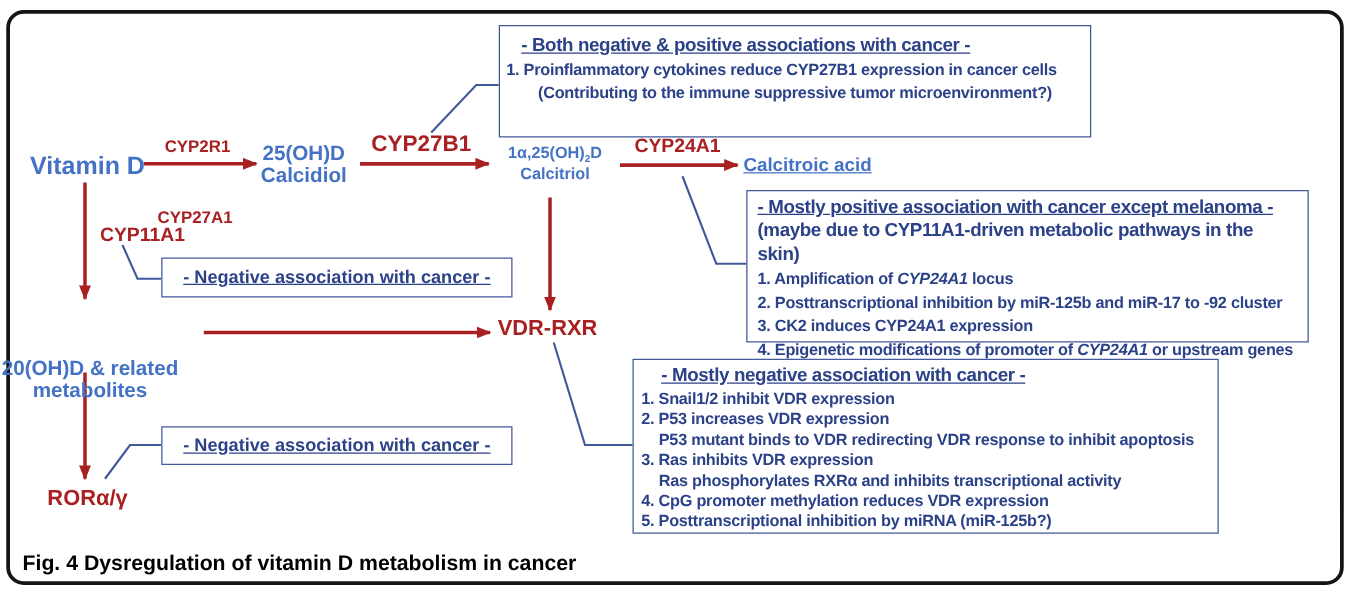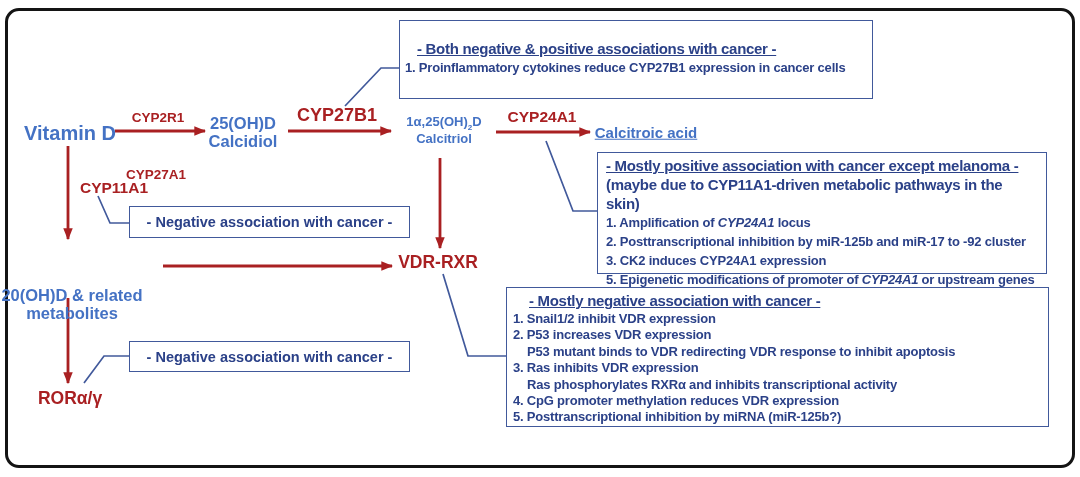--- a/index.html
+++ b/index.html
@@ -19,32 +19,32 @@
   .blue{color:#4472c4;}
   .red{color:#a92022;}
   .box{
     position:absolute;border:1.6px solid #41599b;background:#ffffff;
     color:#2b4188;font-weight:bold;box-sizing:border-box;
   }
   .hdr{font-size:15px;letter-spacing:-0.3px;line-height:19px;}
   .hdr-u{text-decoration:underline;}
   .bi{font-size:13px;letter-spacing:-0.2px;line-height:18px;white-space:nowrap;}
   .it{font-style:italic;}
-  #top-box{left:399px;top:20px;width:474px;height:79px;padding:18px 5px;}
+  #top-box{left:399px;top:20px;width:474px;height:90px;padding:6px 5px;}
   #top-box .hdr{padding-left:12px;margin-bottom:1px;}
   #top-box .center{text-align:center;}
   #mid-box{left:597px;top:152px;width:450px;height:122px;padding:3px 8px;}
   #mid-box .bi{line-height:19px;}
-  #bottom-box{left:506px;top:287px;width:543px;height:140px;padding:3px 6px;}
+  #bottom-box{left:506px;top:287px;width:469px;height:140px;padding:3px 6px;}
   #bottom-box .hdr{padding-left:16px;margin-bottom:1px;}
   #bottom-box .bi{line-height:16.4px;}
   #bottom-box .cont{padding-left:14px;}
   #neg-box-1{left:129px;top:206px;width:281px;height:32px;display:flex;align-items:center;justify-content:center;}
   #neg-box-2{left:129px;top:341px;width:281px;height:31px;display:flex;align-items:center;justify-content:center;}
-  .neg-label{font-size:14.5px;white-space:nowrap;}
+  .neg-label{font-size:14.5px;text-decoration:underline;white-space:nowrap;}
   .caption{
     position:absolute;left:18px;top:451px;transform:translateY(-50%);
     color:#000;font-weight:bold;font-size:17px;white-space:nowrap;
   }
   sub{font-size:0.62em;}
 </style>
 </head>
 <body>
 
 <div class="stage">
@@ -91,44 +91,46 @@
   <div class="lbl blue" style="left:72px;top:268px;font-size:16.5px;margin-top:36px;">
     <div>20(OH)D &amp; related</div>
     <div>metabolites</div>
   </div>
   <div class="lbl red" style="left:438px;top:263px;font-size:17.5px;">VDR-RXR</div>
   <div class="lbl red" style="left:70px;top:399px;font-size:17.5px;">RORα/γ</div>
 
   <div class="box" id="top-box">
     <div class="hdr hdr-u">- Both negative &amp; positive associations with cancer -</div>
     <div class="bi">1. Proinflammatory cytokines reduce CYP27B1 expression in cancer cells</div>
+    <div class="bi center">(Contributing to the immune suppressive tumor microenvironment?)</div>
   </div>
 
   <div class="box" id="neg-box-1">
     <span class="neg-label">- Negative association with cancer -</span>
   </div>
 
   <div class="box" id="mid-box">
     <div class="hdr hdr-u">- Mostly positive association with cancer except melanoma -</div>
     <div class="hdr">(maybe due to CYP11A1-driven metabolic pathways in the skin)</div>
     <div class="bi"><span>1. Amplification of </span><span class="it">CYP24A1</span><span> locus</span></div>
     <div class="bi">2. Posttranscriptional inhibition by miR-125b and miR-17 to -92 cluster</div>
     <div class="bi">3. CK2 induces CYP24A1 expression</div>
-    <div class="bi"><span>5. Epigenetic modifications of promoter of </span><span class="it">CYP24A1</span><span> or upstream genes</span></div>
+    <div class="bi"><span>4. Epigenetic modifications of promoter of </span><span class="it">CYP24A1</span><span> or upstream genes</span></div>
   </div>
 
   <div class="box" id="bottom-box">
     <div class="hdr hdr-u">- Mostly negative association with cancer -</div>
     <div class="bi">1. Snail1/2 inhibit VDR expression</div>
     <div class="bi">2. P53 increases VDR expression</div>
     <div class="bi cont">P53 mutant binds to VDR redirecting VDR response to inhibit apoptosis</div>
     <div class="bi">3. Ras inhibits VDR expression</div>
     <div class="bi cont">Ras phosphorylates RXRα and inhibits transcriptional activity</div>
     <div class="bi">4. CpG promoter methylation reduces VDR expression</div>
     <div class="bi">5. Posttranscriptional inhibition by miRNA (miR-125b?)</div>
   </div>
 
   <div class="box" id="neg-box-2">
     <span class="neg-label">- Negative association with cancer -</span>
   </div>
 
+  <div class="caption">Fig. 4 Dysregulation of vitamin D metabolism in cancer</div>
 
 </div>
 
 </body></html>

